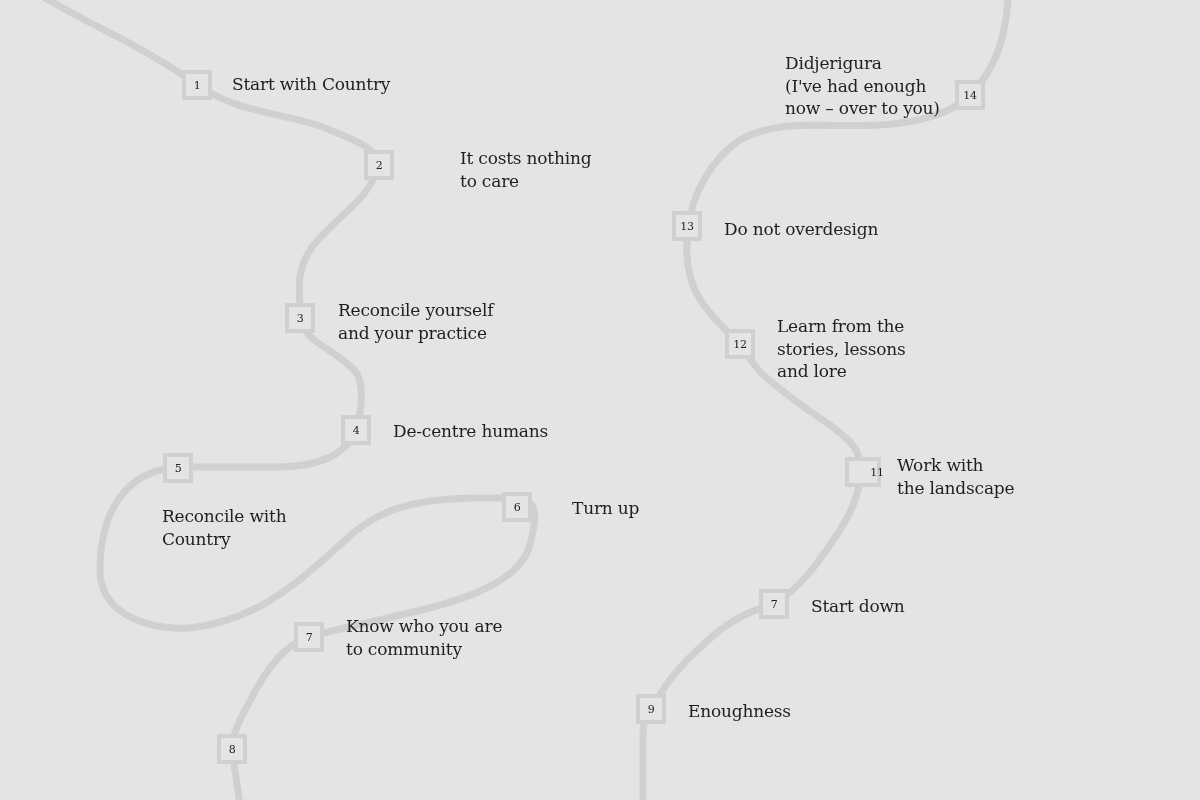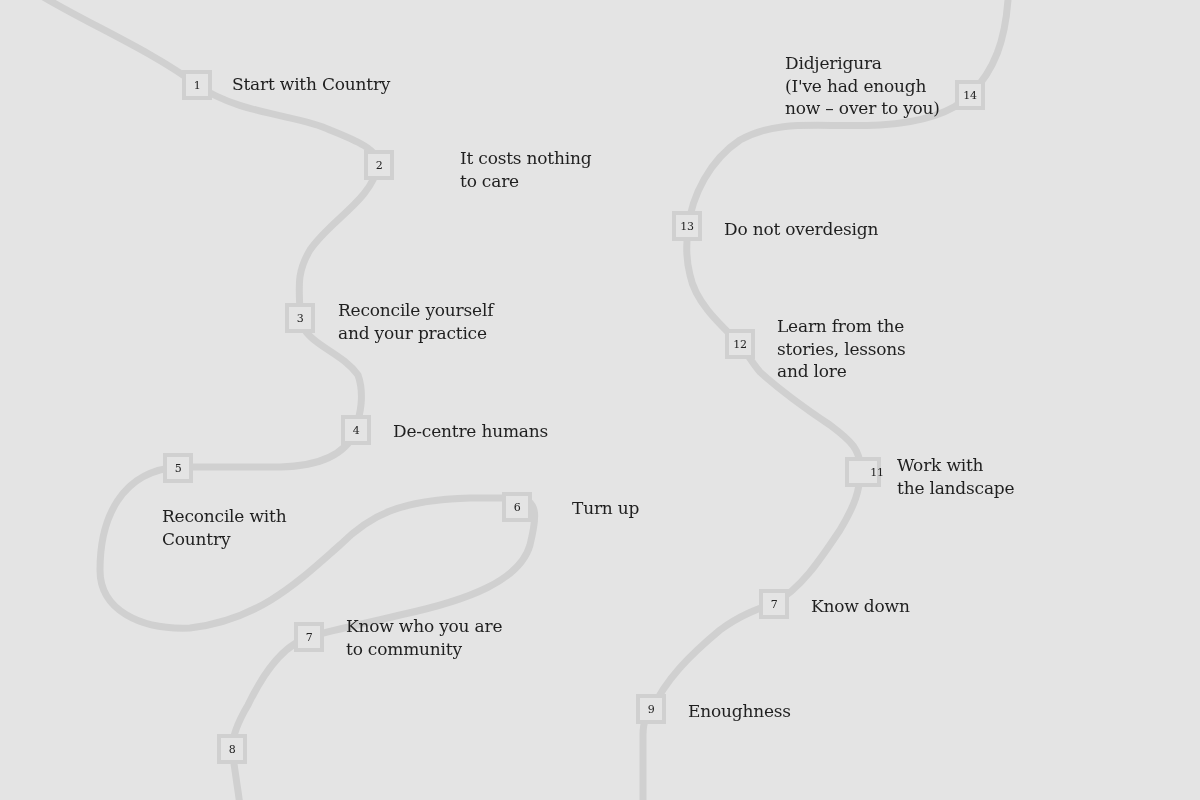--- a/index.html
+++ b/index.html
@@ -142,21 +142,21 @@
     </div>
 
   <div class="marker" style="left:651px; top:709px;">
       <span>9</span>
     </div>
   <div class="label" style="left:688px; top:700px;">Enoughness</div>
 
   <div class="marker" style="left:774px; top:604px;">
       <span>7</span>
     </div>
-  <div class="label" style="left:811px; top:595px;">Know down</div>
+  <div class="label" style="left:811px; top:595px;">Start down</div>
 
   <div class="marker" style="left:860px; top:472px;padding-left:28px;">
       <span>11</span>
     </div>
   <div class="label" style="left:897px; top:454px;">Work with
 the landscape</div>
 
   <div class="marker" style="left:740px; top:344px;">
       <span>12</span>
     </div>

